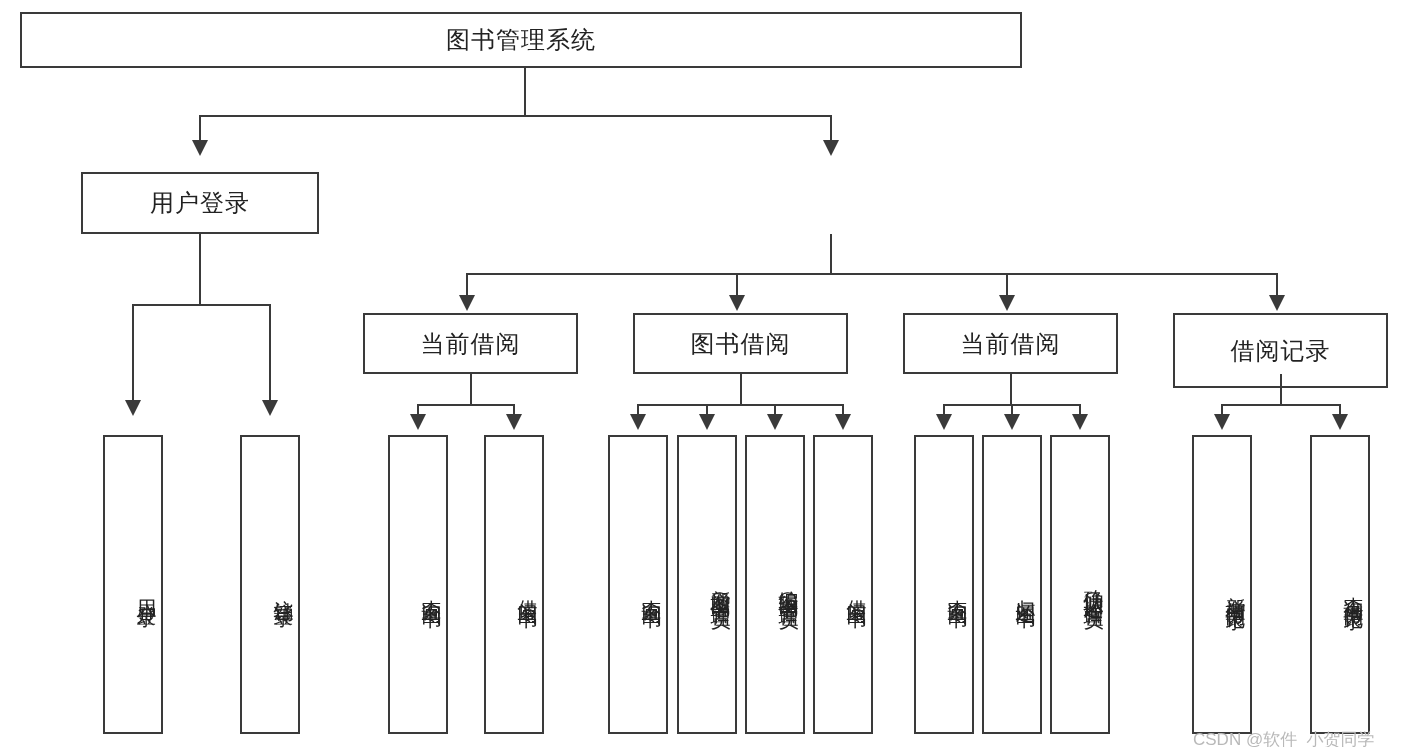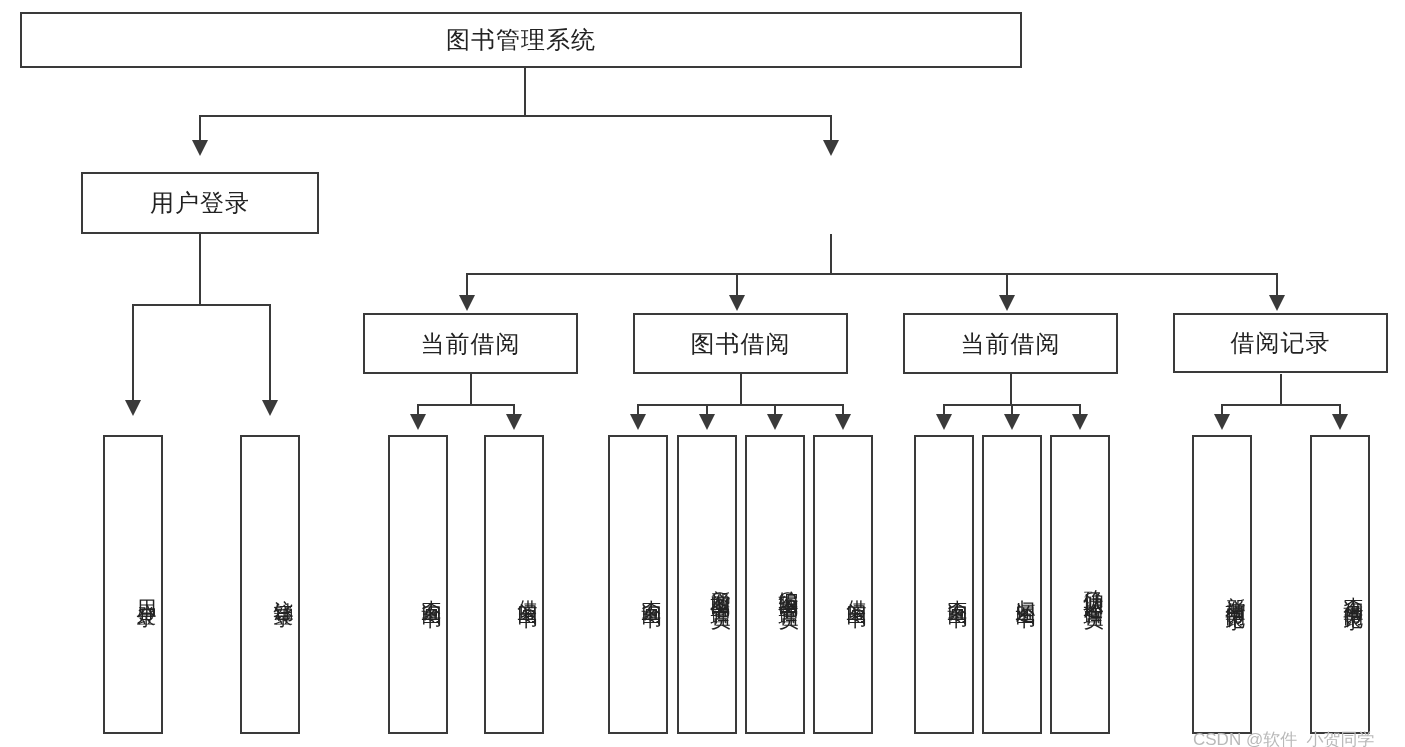--- a/index.html
+++ b/index.html
@@ -91,21 +91,21 @@
 
   <div class="node h" style="left:363px;top:313px;width:215px;height:61px;">
     <span>当前借阅</span>
   </div>
   <div class="node h" style="left:633px;top:313px;width:215px;height:61px;">
     <span>图书借阅</span>
   </div>
   <div class="node h" style="left:903px;top:313px;width:215px;height:61px;">
     <span>当前借阅</span>
   </div>
-  <div class="node h" style="left:1173px;top:313px;width:215px;height:60px;">
+  <div class="node h" style="left:1173px;top:313px;width:215px;height:75px;">
     <span>借阅记录</span>
   </div>
 
   <div class="ln lv" style="left:470px;top:374px;height:30px;"></div>
   <div class="ln lh" style="left:417px;top:404px;width:97px;"></div>
   <div class="ln lv" style="left:417px;top:404px;height:14px;"></div>
   <div class="arw" style="left:410px;top:414px;"></div>
   <div class="ln lv" style="left:513px;top:404px;height:14px;"></div>
   <div class="arw" style="left:506px;top:414px;"></div>
 

